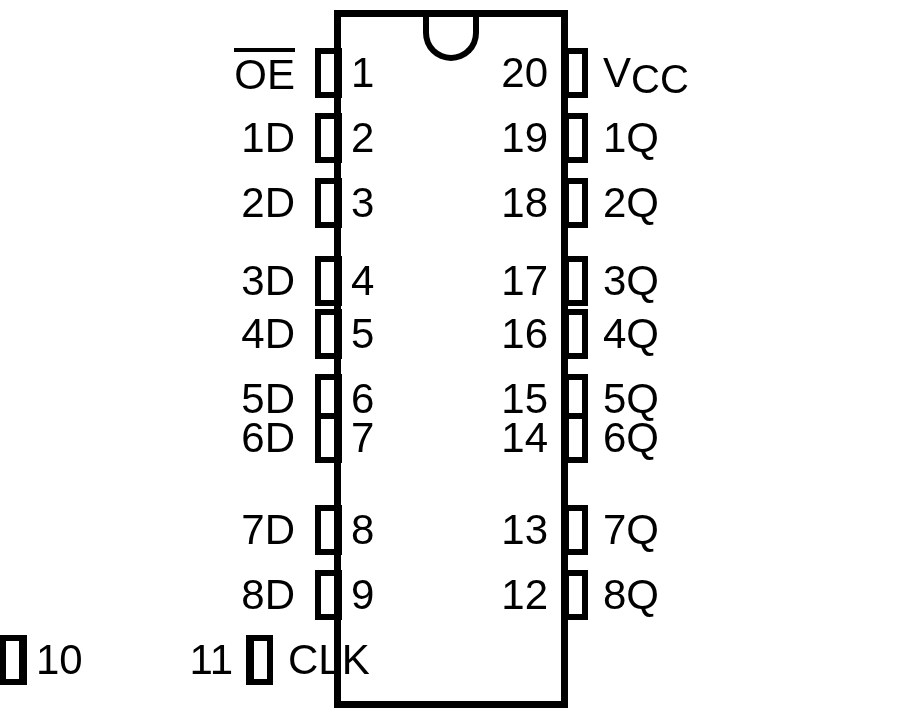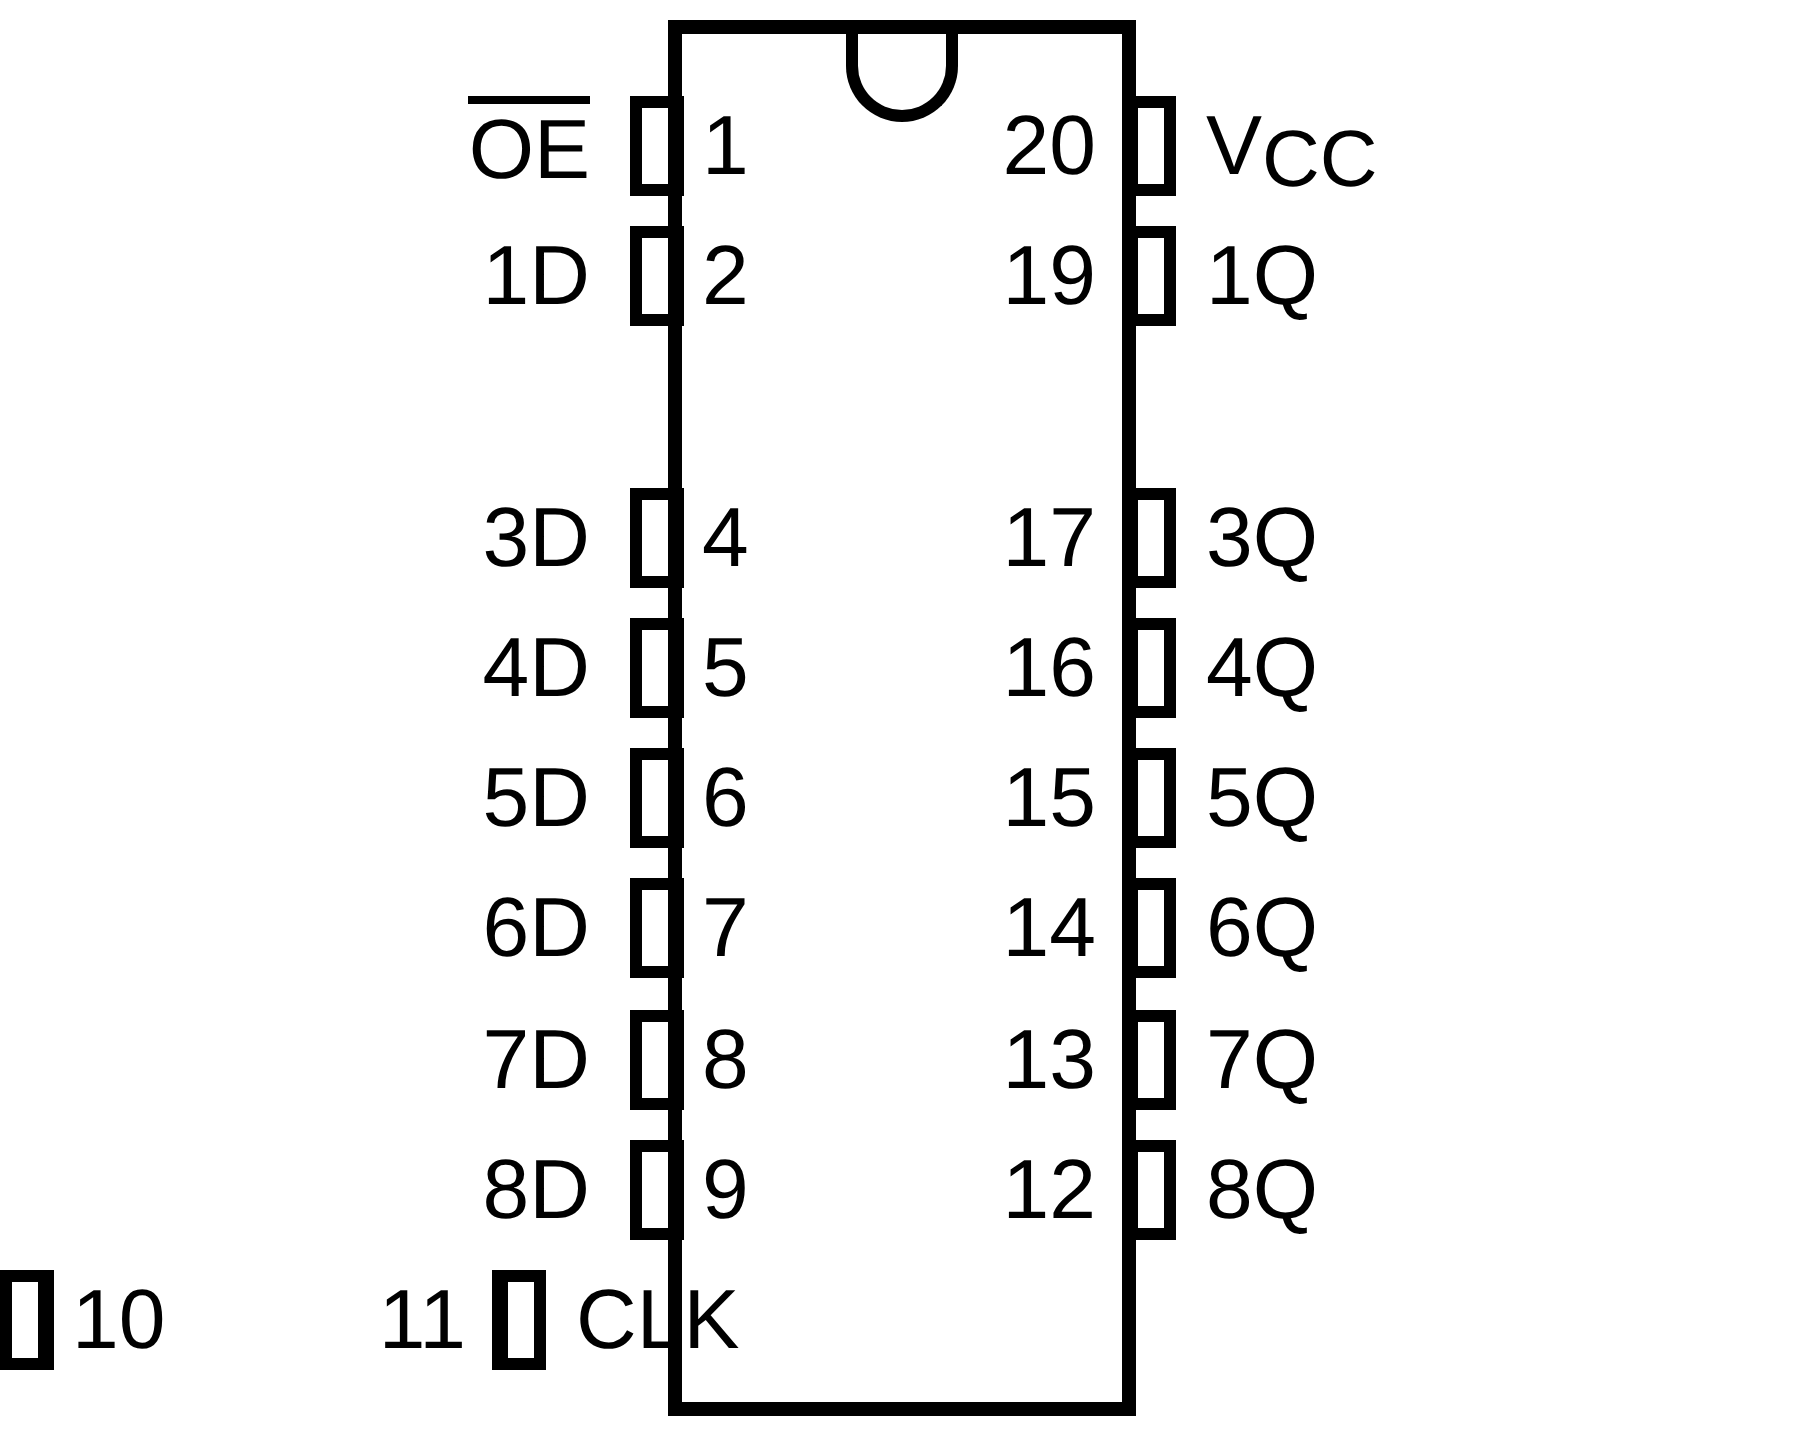--- a/index.html
+++ b/index.html
@@ -129,22 +129,32 @@
     <div class="pin-label-left">1D</div>
     <div class="pin-stub stub-left"></div>
     <div class="pin-interior">
       <span>2</span>
       <span>19</span>
     </div>
     <div class="pin-stub stub-right"></div>
     <div class="pin-label-right">1Q</div>
   </div>
 
-
-  <div class="pin-row" style="top:236px">
+  <div class="pin-row" style="top:170px">
+    <div class="pin-label-left">2D</div>
+    <div class="pin-stub stub-left"></div>
+    <div class="pin-interior">
+      <span>3</span>
+      <span>18</span>
+    </div>
+    <div class="pin-stub stub-right"></div>
+    <div class="pin-label-right">2Q</div>
+  </div>
+
+  <div class="pin-row" style="top:248px">
     <div class="pin-label-left">3D</div>
     <div class="pin-stub stub-left"></div>
     <div class="pin-interior">
       <span>4</span>
       <span>17</span>
     </div>
     <div class="pin-stub stub-right"></div>
     <div class="pin-label-right">3Q</div>
   </div>
 
@@ -163,21 +173,21 @@
     <div class="pin-label-left">5D</div>
     <div class="pin-stub stub-left"></div>
     <div class="pin-interior">
       <span>6</span>
       <span>15</span>
     </div>
     <div class="pin-stub stub-right"></div>
     <div class="pin-label-right">5Q</div>
   </div>
 
-  <div class="pin-row" style="top:431px">
+  <div class="pin-row" style="top:405px">
     <div class="pin-label-left">6D</div>
     <div class="pin-stub stub-left"></div>
     <div class="pin-interior">
       <span>7</span>
       <span>14</span>
     </div>
     <div class="pin-stub stub-right"></div>
     <div class="pin-label-right">6Q</div>
   </div>
 

